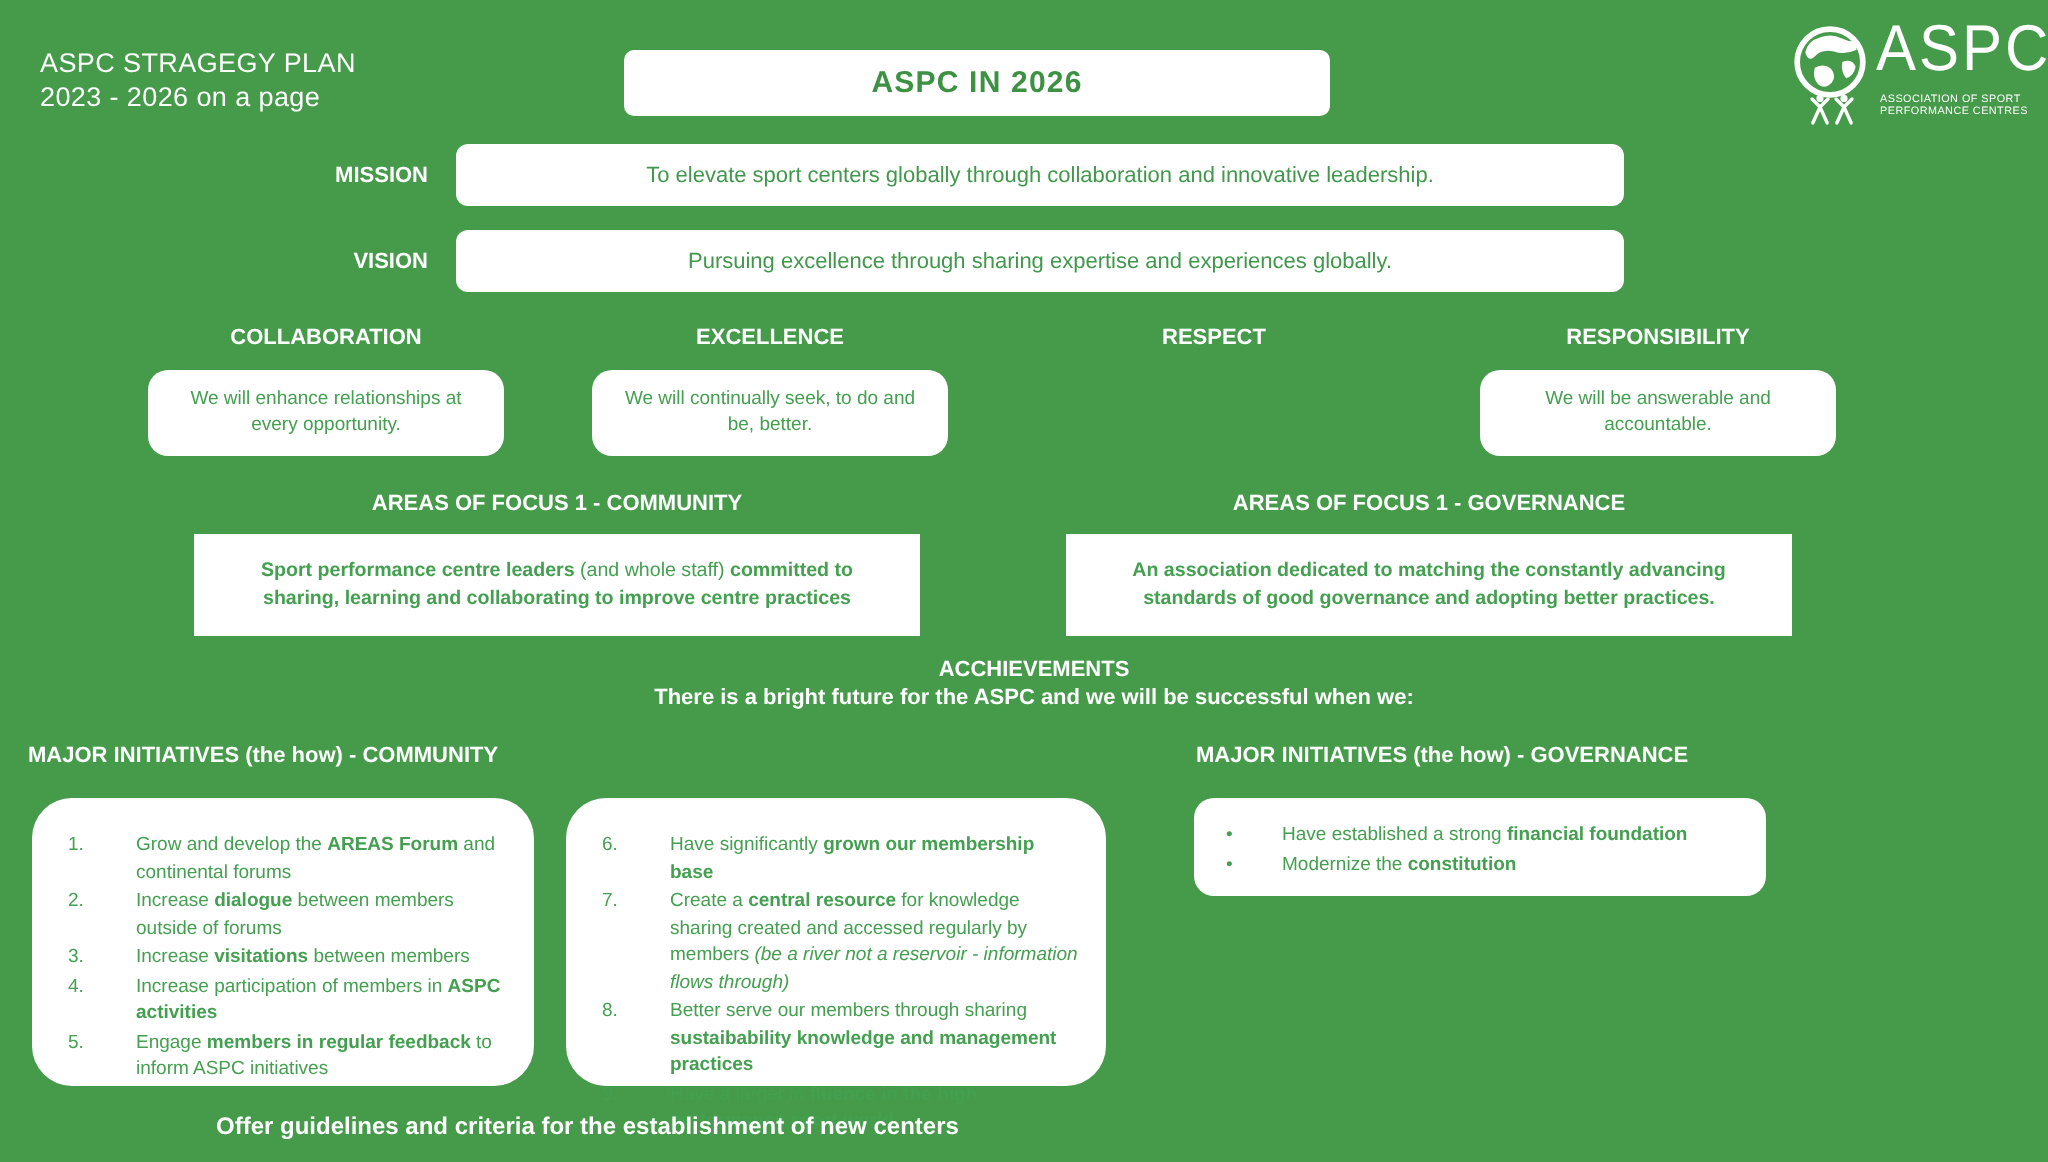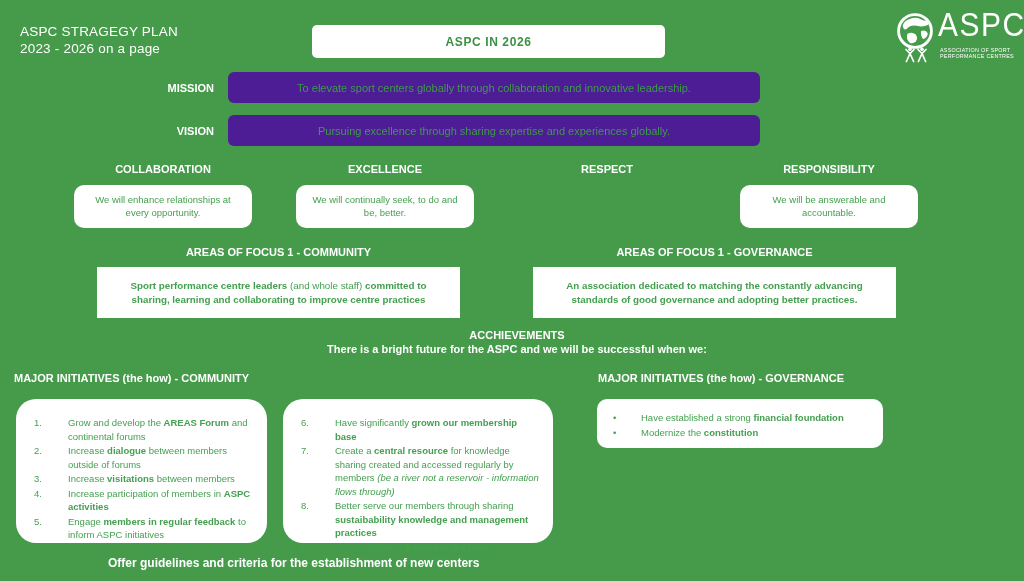--- a/index.html
+++ b/index.html
@@ -6,33 +6,33 @@
   .canvas{
     position:relative;width:1024px;height:581px;background:#459B4A;
     font-family:"Liberation Sans",sans-serif;overflow:hidden;
   }
   
   .page-title{position:absolute;left:20px;top:24px;color:#fff;font-weight:normal;
     font-size:13.5px;line-height:16.5px;letter-spacing:0.2px;}
   
   .banner{position:absolute;left:312px;top:25px;width:353px;height:33px;background:#fff;
     border-radius:5px;display:flex;align-items:center;justify-content:center;
-    color:#3C9142;font-weight:bold;font-size:12px;letter-spacing:0.6px;}
+    color:#3C9142;font-weight:bold;font-size:15px;letter-spacing:0.6px;}
   
   .logo{position:absolute;left:896px;top:12px;width:122px;height:52px;color:#fff;}
   .logo-globe{position:absolute;left:0;top:0;}
   .logo-figs{position:absolute;left:7px;top:35px;}
   .logo-name{position:absolute;left:42px;top:-5px;font-size:30px;font-weight:normal;
     letter-spacing:1.5px;transform:scaleY(1.08);transform-origin:top left;}
   .logo-sub{position:absolute;left:44px;top:35px;font-size:5.4px;line-height:6.4px;
     letter-spacing:0.25px;}
   
   .row-label{position:absolute;width:80px;color:#fff;font-weight:bold;font-size:11px;
     text-align:right;}
-  .pill{position:absolute;left:228px;width:532px;height:31px;background:#4c1d95;border-radius:6px;
+  .pill{position:absolute;left:228px;width:584px;height:31px;background:#ffffff;border-radius:6px;
     display:flex;align-items:center;justify-content:center;color:#41984C;font-size:11px;}
   .pill-mission{top:72px;} .pill-vision{top:115px;}
   .label-mission{left:134px;top:82px;} .label-vision{left:134px;top:125px;}
   
   .val-header{position:absolute;top:163px;color:#fff;font-weight:bold;font-size:11px;
     text-align:center;}
   .val-box{position:absolute;top:185px;height:43px;background:#fff;border-radius:10px;
     display:flex;align-items:center;justify-content:center;text-align:center;
     color:#44A050;font-size:9.5px;line-height:12.5px;padding:0 14px;box-sizing:border-box;}
   .v1{left:74px;width:178px;} .v2{left:296px;width:178px;}

